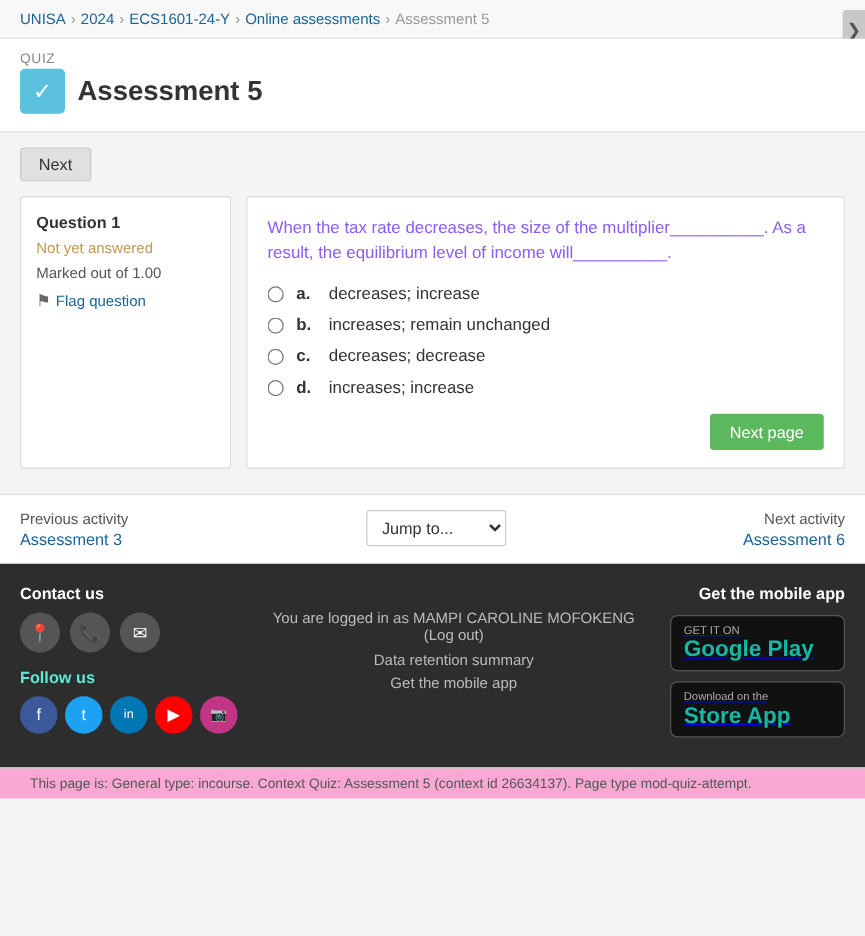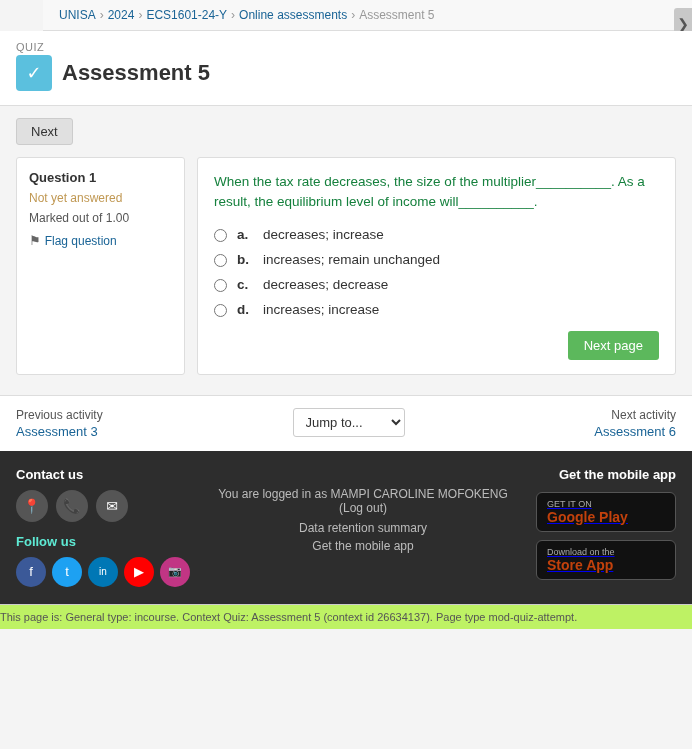--- a/index.html
+++ b/index.html
@@ -8,21 +8,20 @@
     
     .breadcrumb {
       background: #f8f8f8;
       padding: 8px 16px;
       font-size: 12px;
       color: #555;
       display: flex;
       align-items: center;
       gap: 4px;
       border-bottom: 1px solid #ddd;
-      margin-left: 43px;
     }
     .breadcrumb a { color: #1a6496; text-decoration: none; }
     .breadcrumb span { color: #999; }
 
     
     .sidebar-toggle {
       position: absolute;
       right: 0;
       top: 8px;
       background: #c8c8c8;
@@ -142,21 +141,21 @@
     
     .question-body {
       background: #fff;
       border: 1px solid #ddd;
       border-radius: 3px;
       padding: 14px 16px;
       flex: 1;
     }
     .question-text {
       font-size: 13.5px;
-      color: #15803d;
+      color: #8b5cf6;
       margin-bottom: 14px;
       line-height: 1.5;
     }
     .answer-option {
       display: flex;
       align-items: flex-start;
       gap: 10px;
       margin-bottom: 10px;
       font-size: 13.5px;
     }
@@ -312,30 +311,30 @@
       cursor: pointer;
       width: 140px;
       text-align: left;
     }
     .app-badge-small {
       font-size: 9px;
       color: #aaa;
       display: block;
     }
     .app-badge-large {
-      font-size: 14px;
-      color: #c2410c;
+      font-size: 18px;
+      color: #14b8a6;
       display: block;
       font-weight: bold;
     }
 
     
     .bottom-bar {
-      background: #bef264;
-      padding: 6px 0;
+      background: #f9a8d4;
+      padding: 6px 24px;
       font-size: 11px;
       color: #555;
       border-top: 1px solid #ccc;
     }
 
     
     .sep { color: #999; font-size: 12px; }
   </style>
 </head>
 <body>

